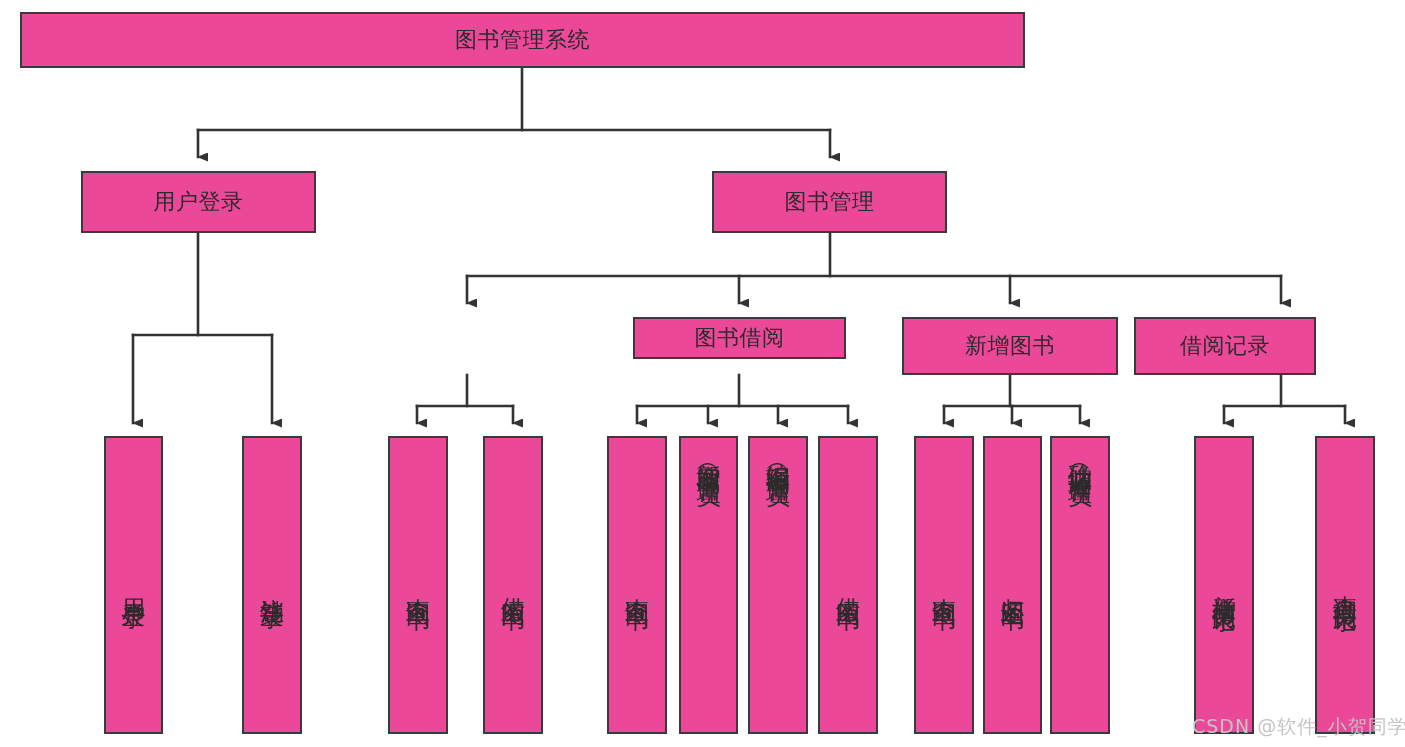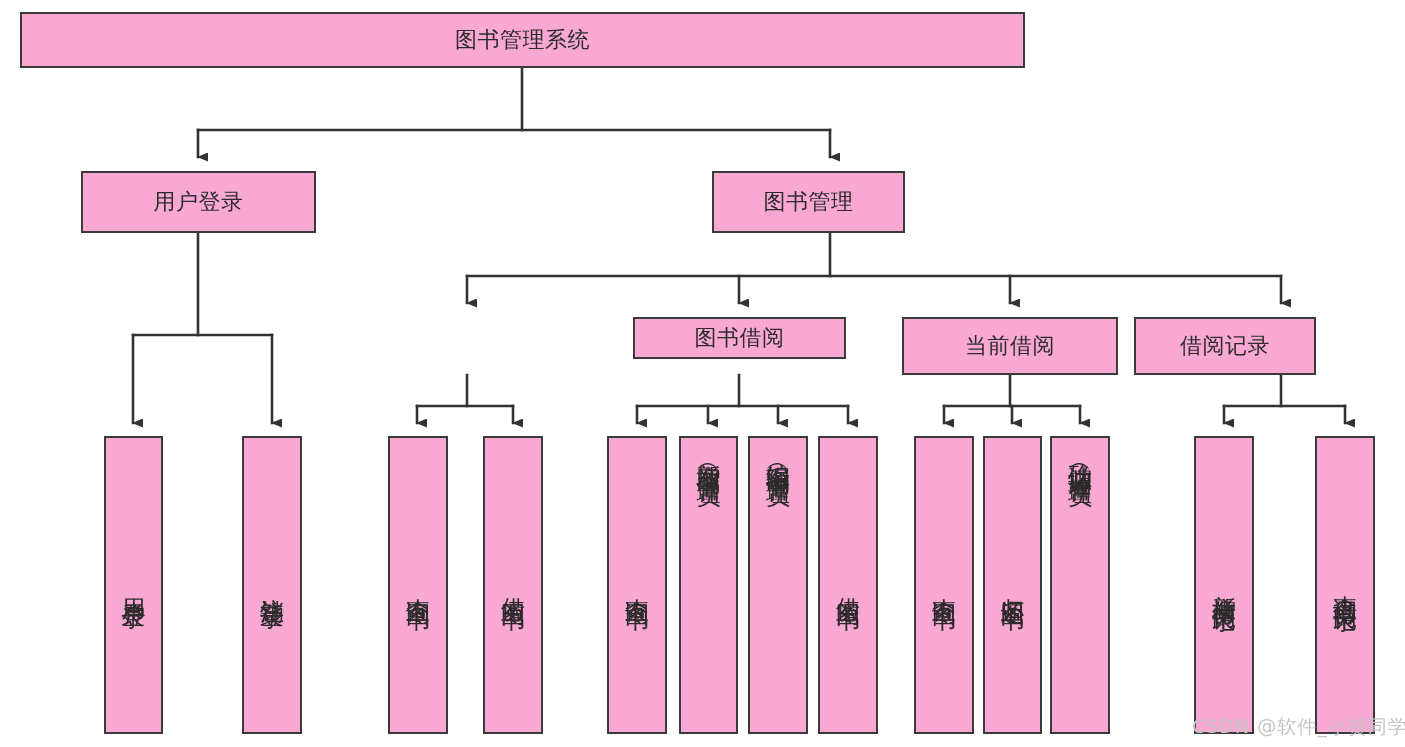--- a/index.html
+++ b/index.html
@@ -20,21 +20,21 @@
   #diagram-svg {
     position: absolute;
     left: 0;
     top: 0;
     width: 1405px;
     height: 747px;
   }
   .node {
     position: absolute;
     box-sizing: border-box;
-    background: #f9a8d4;
+    background: #ec4899;
     border: 2px solid #3a3a3a;
     display: flex;
     align-items: center;
     justify-content: center;
     color: #2b2b2b;
   }
   .node-label {
     display: block;
     text-align: center;
     line-height: 1.02;
@@ -124,29 +124,29 @@
     </g>
   </svg>
 
   <div class="node horiz" style="left:20px; top:12px; width:1005px; height:56px;">
     <span class="node-label">图书管理系统</span>
   </div>
 
   <div class="node horiz" style="left:81px; top:171px; width:235px; height:62px;">
     <span class="node-label">用户登录</span>
   </div>
-  <div class="node horiz" style="left:712px; top:171px; width:193px; height:62px;">
+  <div class="node horiz" style="left:712px; top:171px; width:235px; height:62px;">
     <span class="node-label">图书管理</span>
   </div>
 
   <div class="node horiz" style="left:633px; top:317px; width:213px; height:42px;">
     <span class="node-label">图书借阅</span>
   </div>
   <div class="node horiz" style="left:902px; top:317px; width:216px; height:58px;">
-    <span class="node-label">当前借阅</span>
+    <span class="node-label">新增图书</span>
   </div>
   <div class="node horiz" style="left:1134px; top:317px; width:182px; height:58px;">
     <span class="node-label">借阅记录</span>
   </div>
 
   <div class="node vert centered" style="left:104px; top:436px; width:59px; height:298px;">
     <span class="node-label">用户登录</span>
   </div>
   <div class="node vert centered" style="left:242px; top:436px; width:60px; height:298px;">
     <span class="node-label">注销登录</span>

